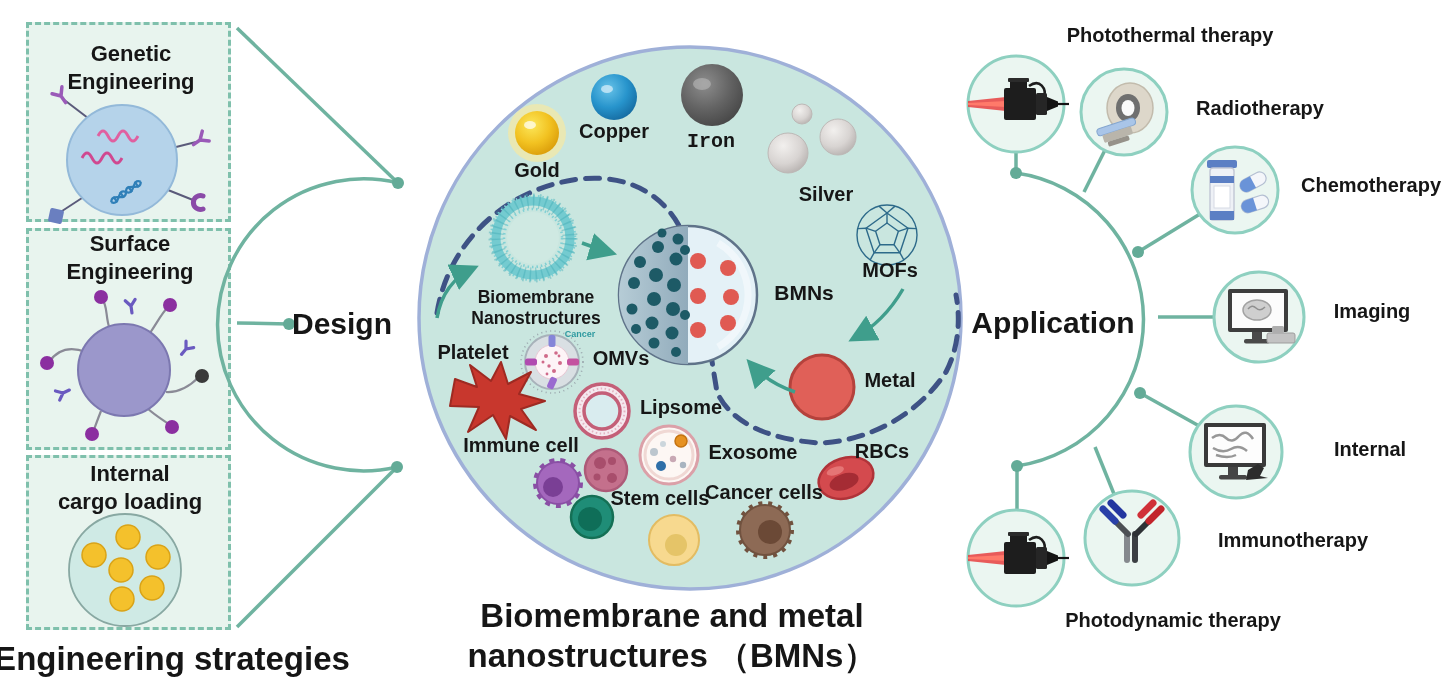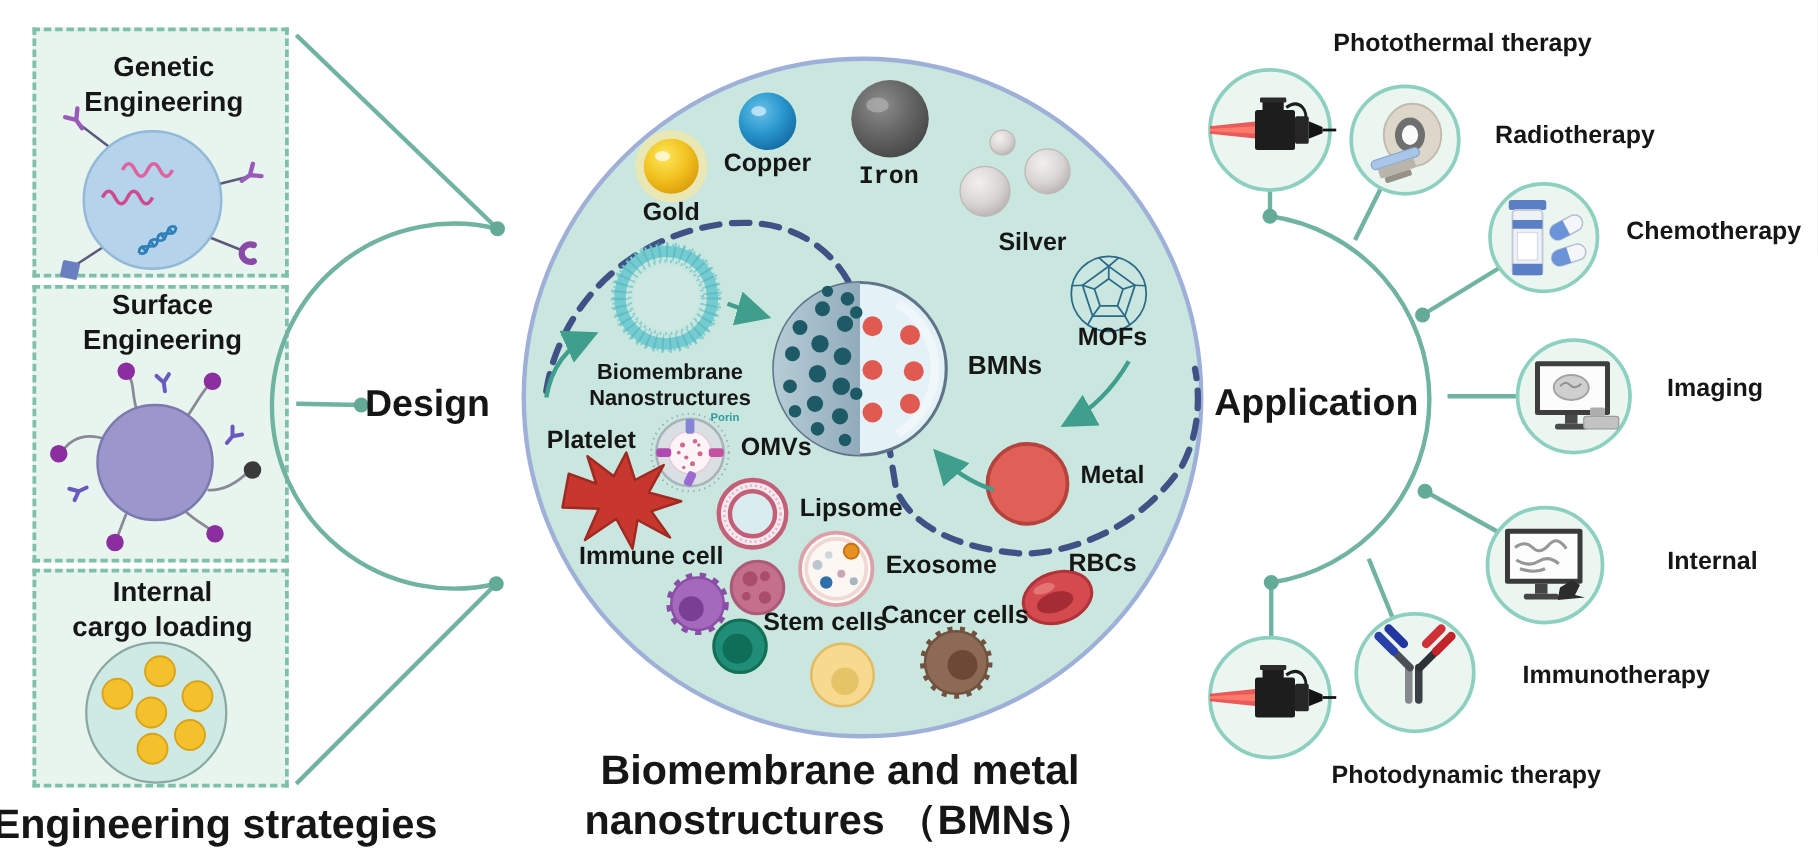--- a/index.html
+++ b/index.html
@@ -418,21 +418,21 @@
   <div class="lbl s20" style="left:537px;top:170px;">Gold</div>
   <div class="lbl s20" style="left:614px;top:131px;">Copper</div>
   <div class="lbl s20" style="left:711px;top:142px;font-family:Liberation Mono, monospace;">Iron</div>
   <div class="lbl s20" style="left:826px;top:194px;">Silver</div>
   <div class="lbl s20" style="left:890px;top:270px;">MOFs</div>
 
   <div class="lbl s21" style="left:804px;top:293px;">BMNs</div>
   <div class="lbl s20" style="left:890px;top:380px;">Metal</div>
   <div class="lbl s17" style="left:536px;top:308px;">Biomembrane
 Nanostructures</div>
-  <div class="lbl porin" style="left:580px;top:334px;">Porin</div>
+  <div class="lbl porin" style="left:580px;top:334px;">Cancer</div>
 
   <div class="lbl s20" style="left:473px;top:352px;text-align:right;">Platelet</div>
   <div class="lbl s20" style="left:621px;top:358px;">OMVs</div>
   <div class="lbl s20" style="left:681px;top:407px;">Lipsome</div>
   <div class="lbl s20" style="left:521px;top:445px;">Immune cell</div>
   <div class="lbl s20" style="left:753px;top:452px;">Exosome</div>
   <div class="lbl s20" style="left:660px;top:498px;">Stem cells</div>
   <div class="lbl s20" style="left:764px;top:492px;">Cancer cells</div>
   <div class="lbl s20" style="left:882px;top:451px;">RBCs</div>
 

